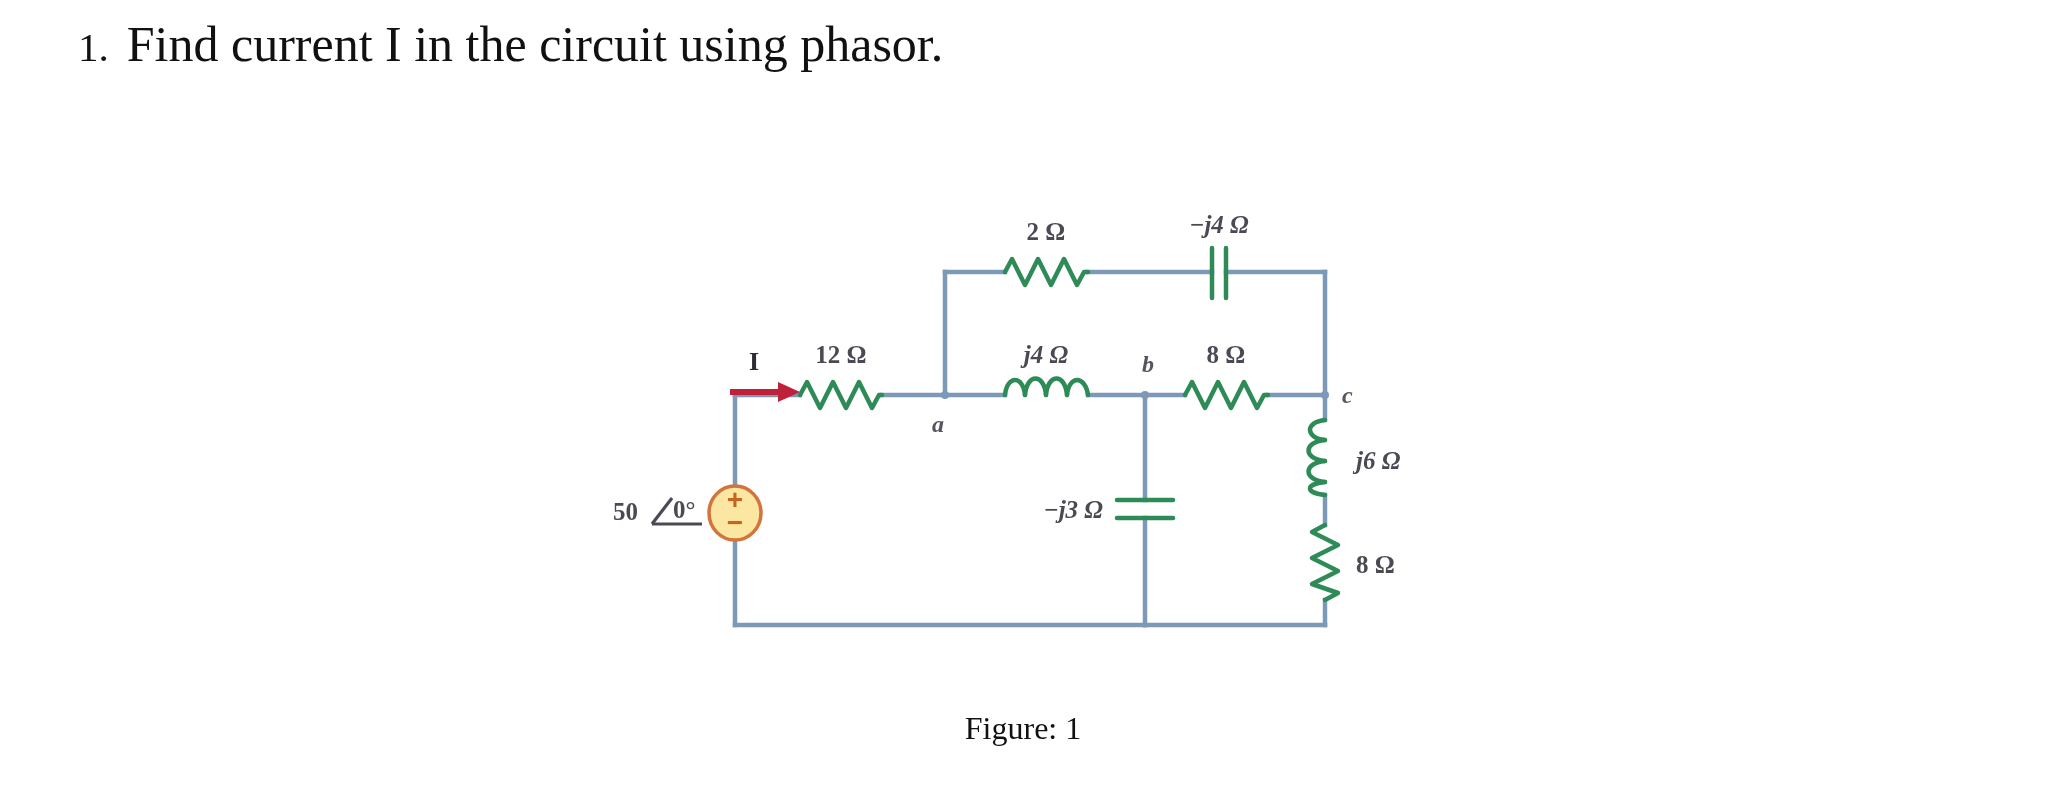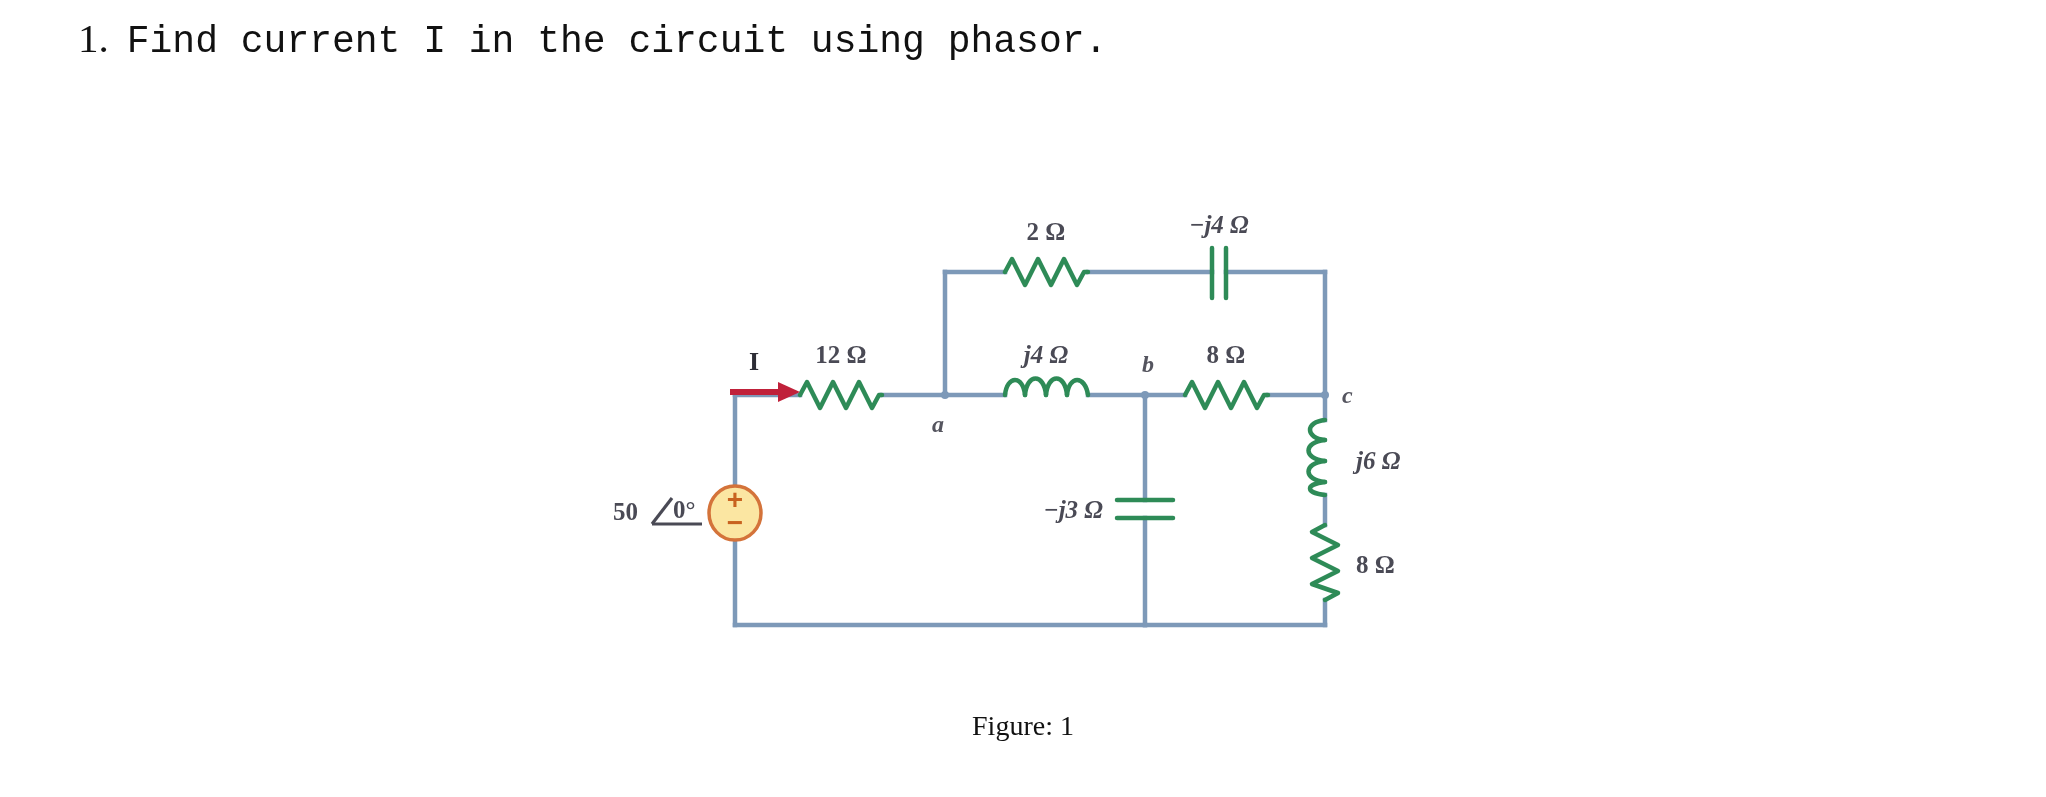--- a/index.html
+++ b/index.html
@@ -31,23 +31,23 @@
     align-items: baseline;
     gap: 18px;
   }
   .question-number {
     font-size: 41px;
     line-height: 1.2;
     font-family: "Liberation Serif", "DejaVu Serif", serif;
     color: #111111;
   }
   .question-text {
-    font-size: 38px;
+    font-size: 50px;
     line-height: 1.2;
-    font-family: Liberation Mono, monospace;
+    font-family: Liberation Serif, serif;
     color: #111111;
     white-space: nowrap;
   }
   
   .figure-wrap {
     position: absolute;
     left: 0;
     top: 120px;
     width: 2046px;
     height: 560px;
@@ -56,21 +56,21 @@
     position: absolute;
     left: 0;
     top: 0;
   }
   .caption {
     position: absolute;
     left: 0;
     top: 710px;
     width: 2046px;
     text-align: center;
-    font-size: 28px;
+    font-size: 32px;
     font-family: "Liberation Serif", "DejaVu Serif", serif;
     color: #111111;
   }
   
   text {
     font-family: "Liberation Serif", "DejaVu Serif", serif;
     fill: #3c3c46;
   }
   .lbl {
     font-size: 25px;

